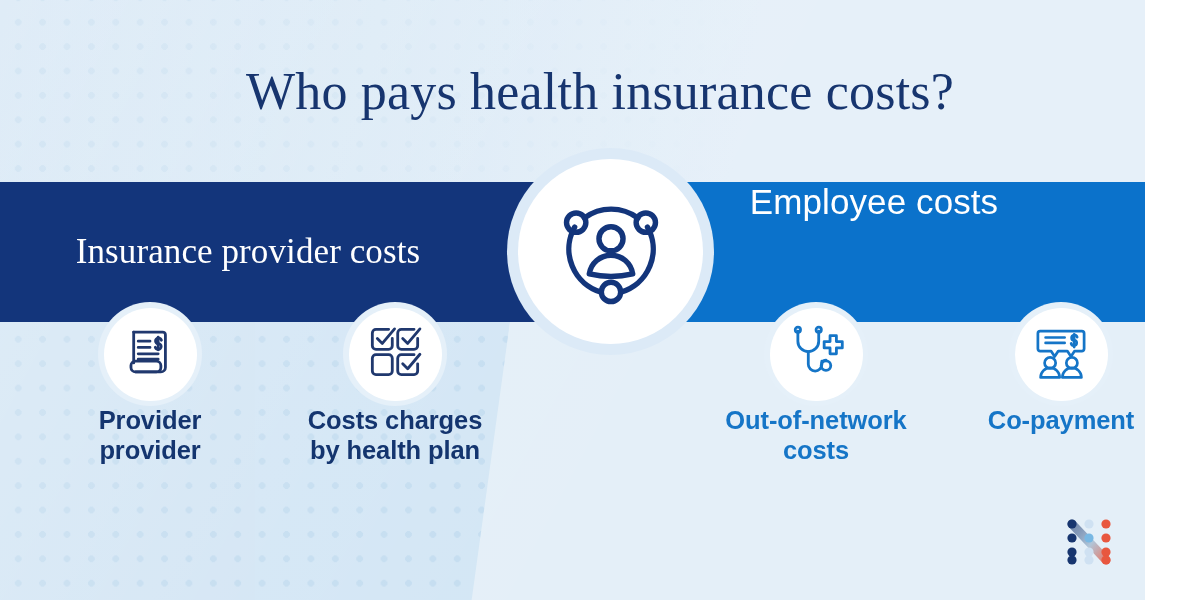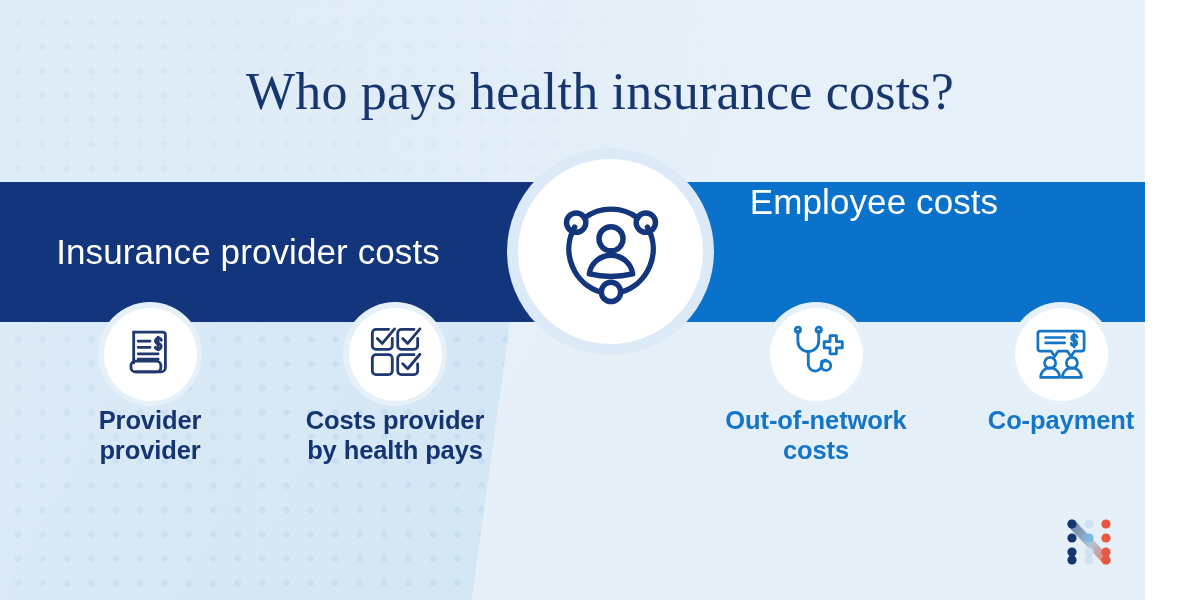--- a/index.html
+++ b/index.html
@@ -82,20 +82,21 @@
     width: 1200px;
     height: 140px;
     display: flex;
   }
   .banner-left {
     width: 538px;
     height: 100%;
     background: #13357b;
     display: flex;
     align-items: center;
+    font-family: Liberation Serif, serif;
   }
   .banner-right {
     flex: 1;
     height: 100%;
     background: #0b72cb;
     display: flex;
     align-items: flex-start;
   }
   .banner-label {
     width: 100%;
@@ -256,22 +257,22 @@
 
             <rect x="7" y="35" width="22" height="22" rx="4"></rect>
 
             <path d="M53 35 h-14 a4 4 0 0 0 -4 4 v14 a4 4 0 0 0 4 4 h14 a4 4 0 0 0 4 -4 v-8"></path>
             <path d="M40.5 45 l5.5 5.5 L59.5 34.5"></path>
           </svg>
         </span>
       </div>
     </div>
     <div class="item-label label-navy">
-      <div>Costs provider</div>
-      <div>by health pays</div>
+      <div>Costs charges</div>
+      <div>by health plan</div>
     </div>
   </div>
 
   <div class="item item-3">
     <div class="item-circle-halo">
       <div class="item-circle">
         <span>
           <svg width="58" height="58" viewBox="0 0 64 64" fill="none" stroke="#1575c7" stroke-width="3.1" stroke-linecap="round" stroke-linejoin="round">
 
             <path d="M12 9 v11 a11.5 11.5 0 0 0 23 0 v-11"></path>

